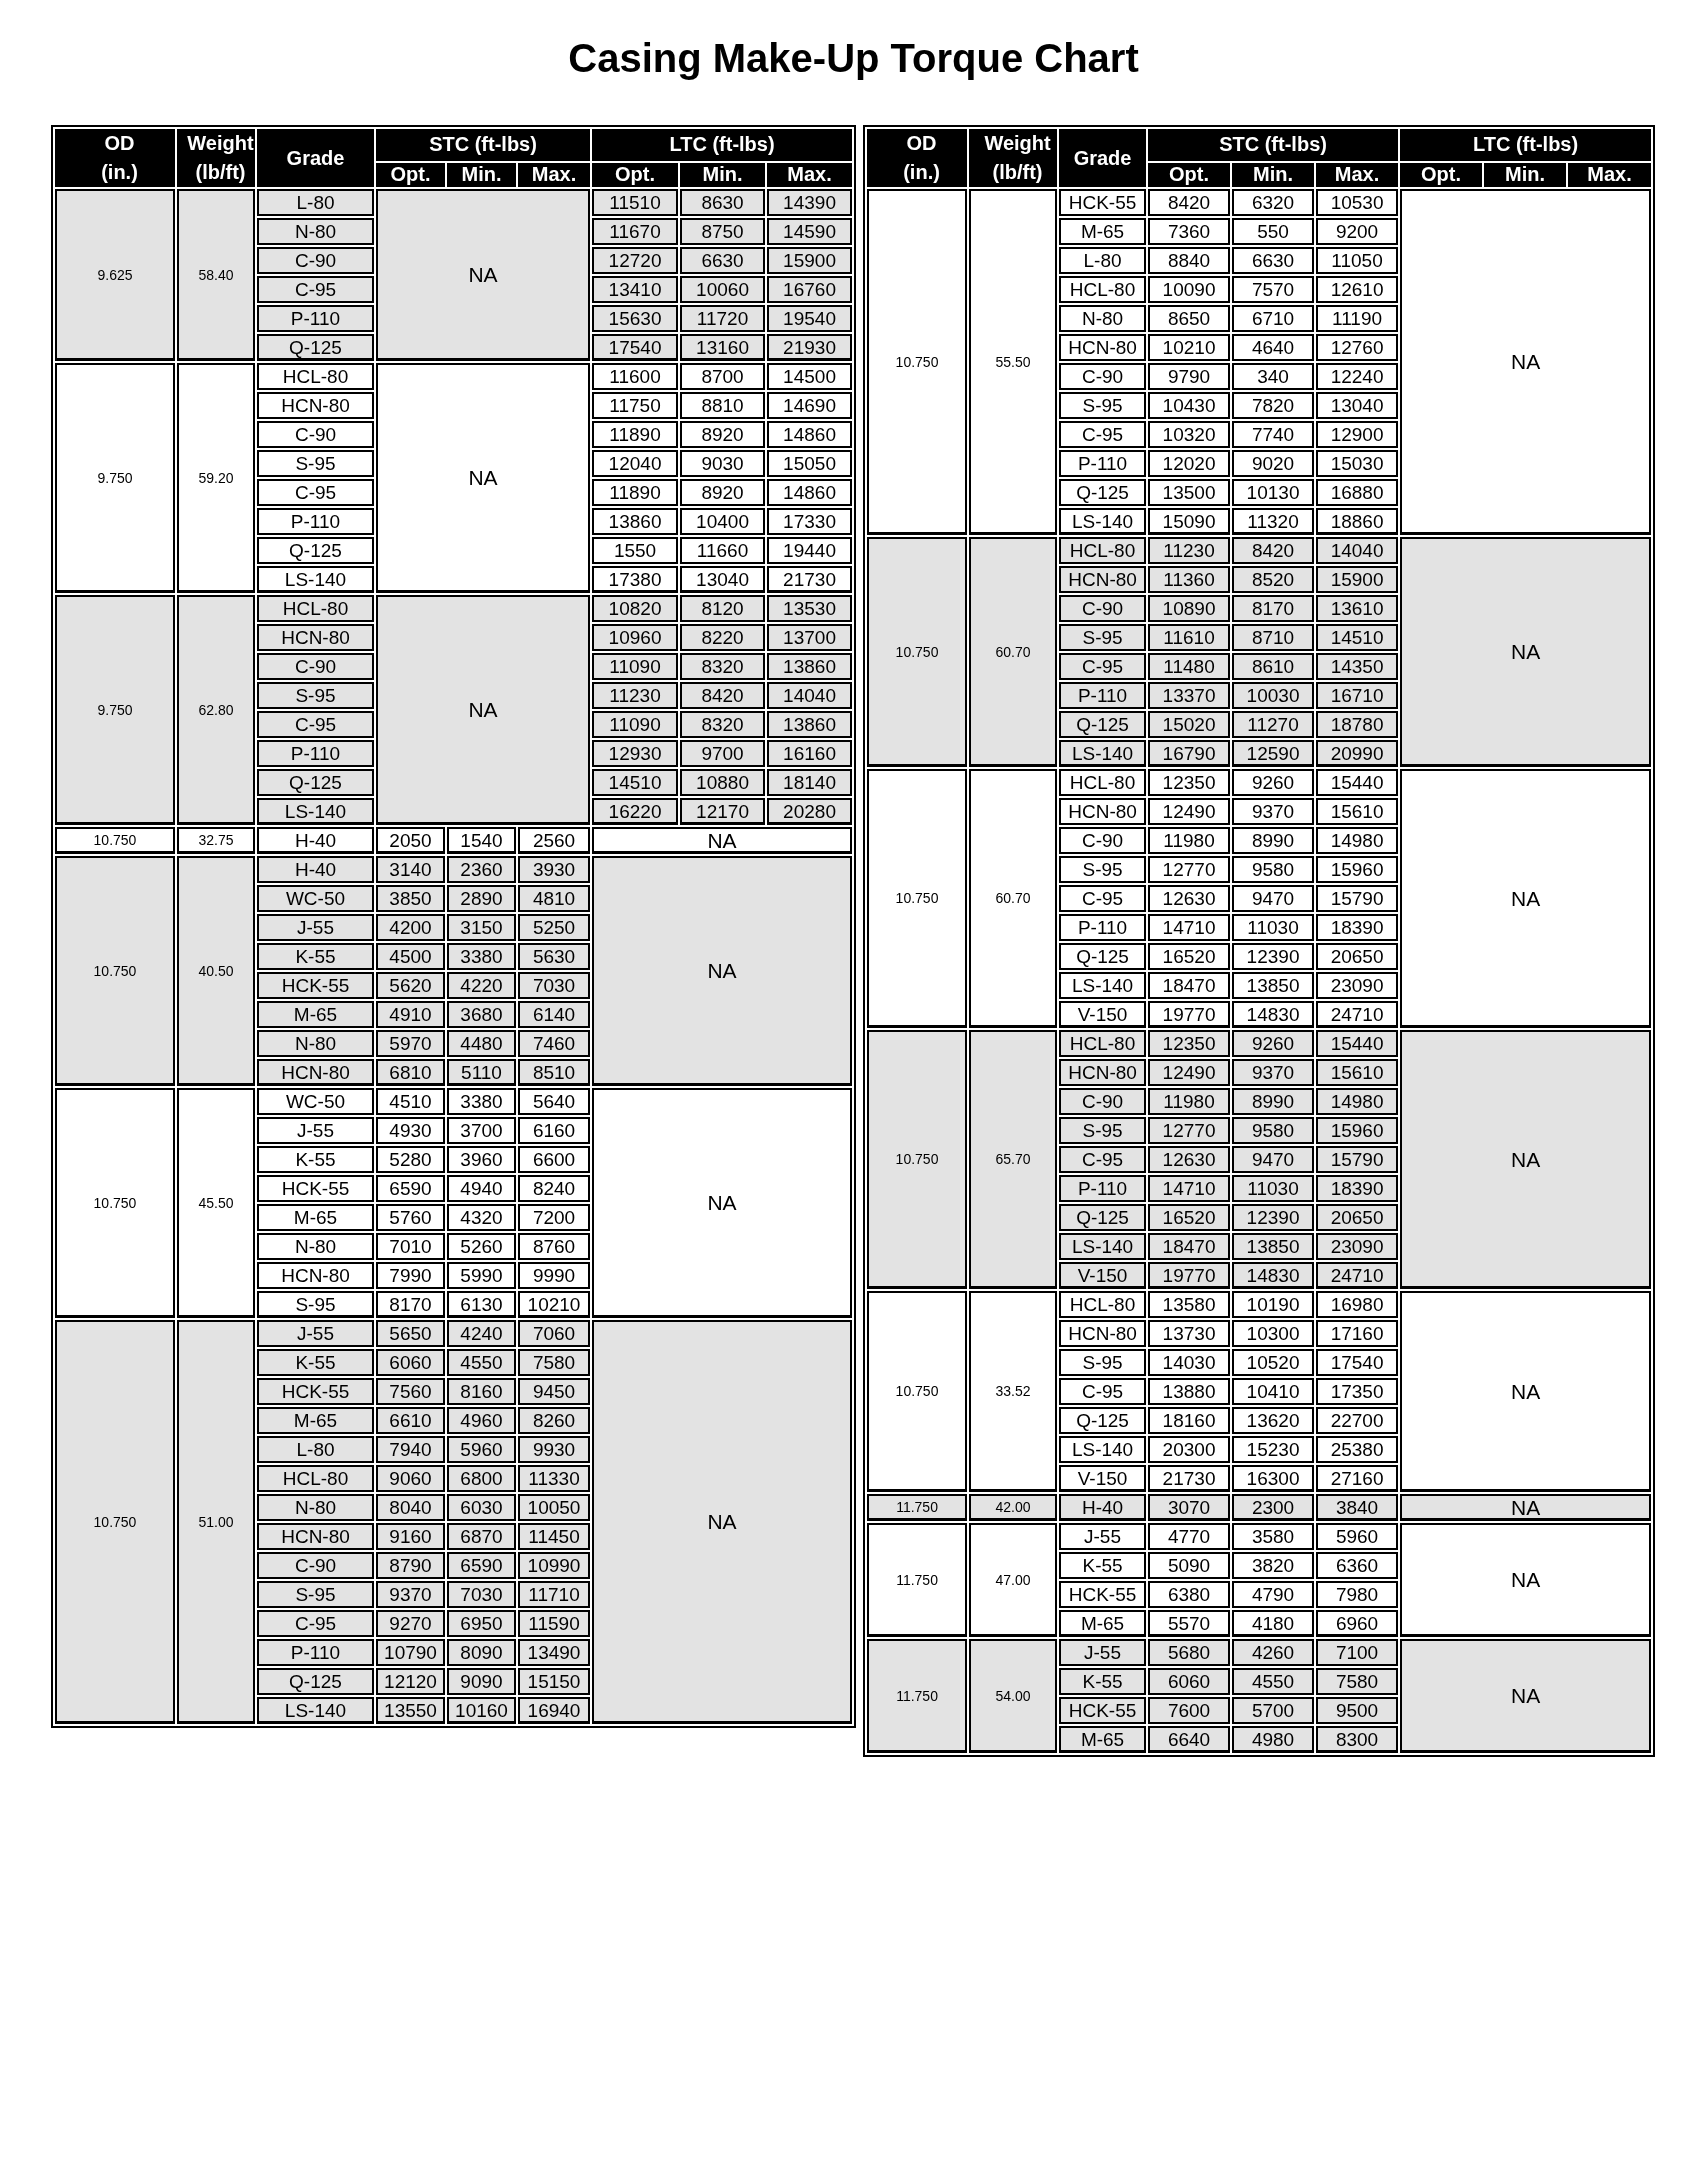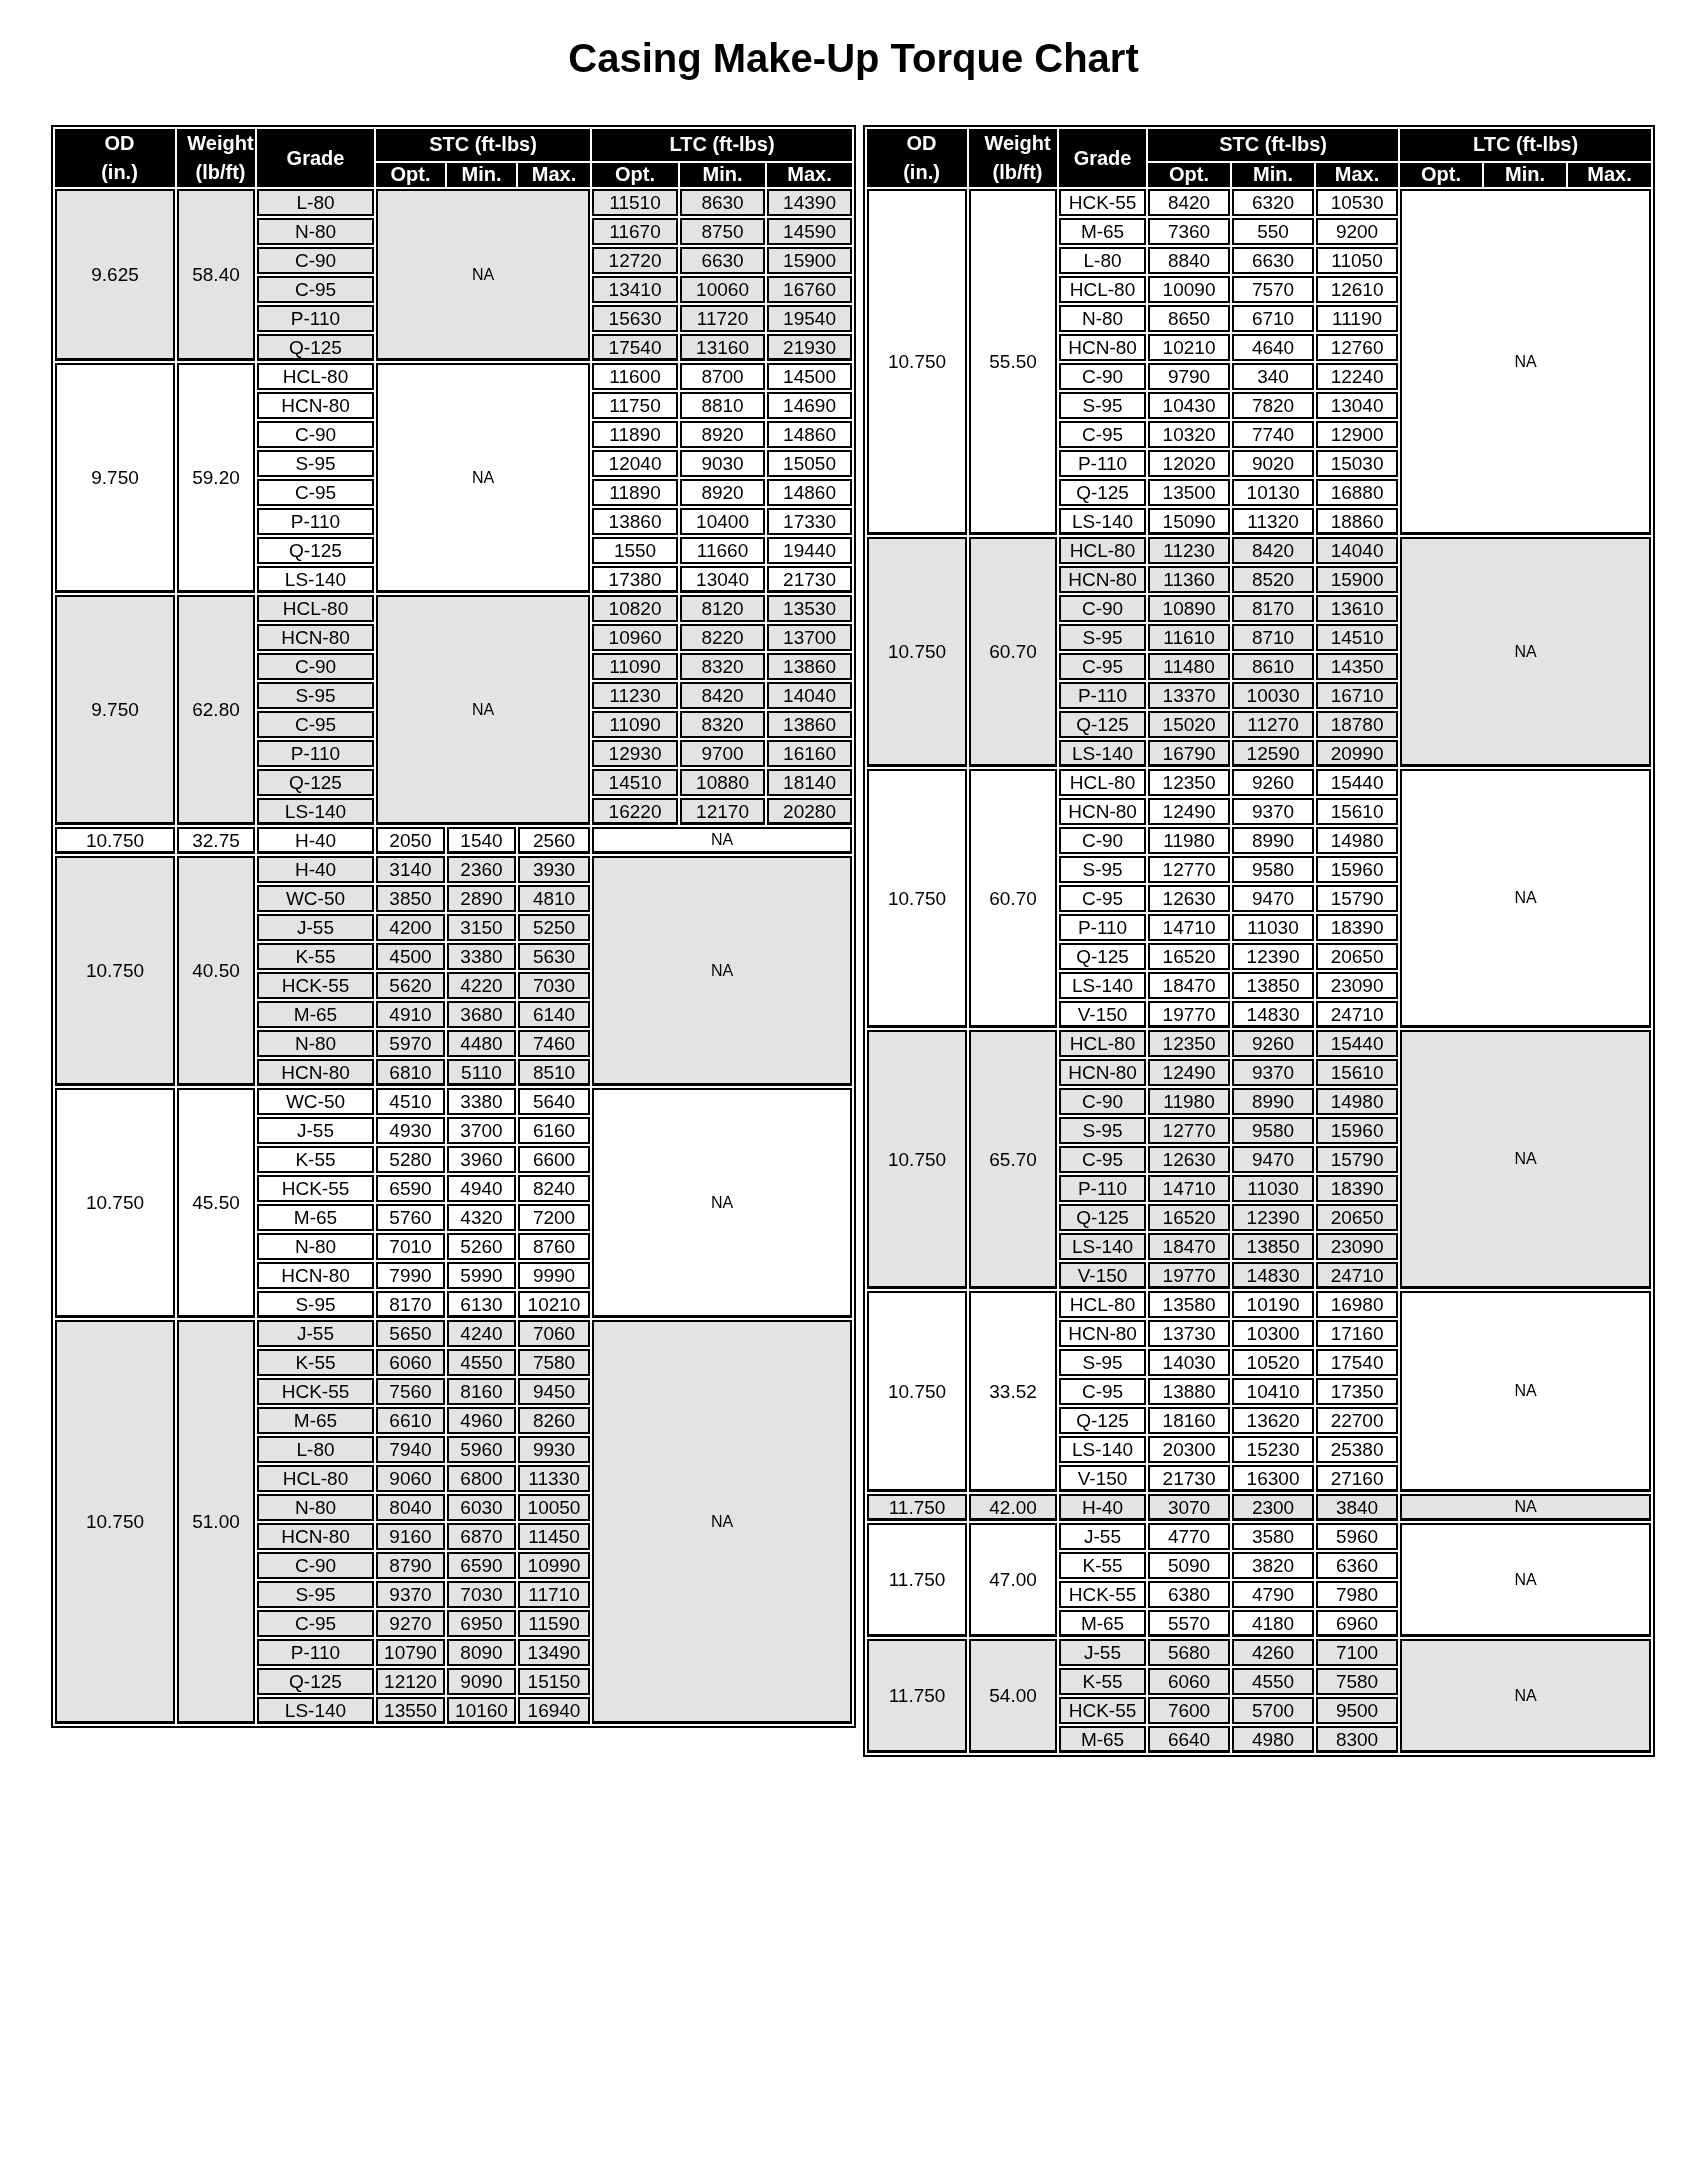--- a/index.html
+++ b/index.html
@@ -13,22 +13,22 @@
   table.right{width:773px;}
   th,td{box-sizing:border-box;overflow:hidden;white-space:nowrap;}
   thead th{background:#000;color:#fff;font-weight:bold;font-size:20px;
            text-align:center;vertical-align:middle;padding:0;border:0;}
   thead tr.r1 th{height:30px;}
   thead tr.r2 th{height:20px;}
   thead th.two{line-height:1.45;padding-left:9px;}
   td{border:2px solid #000;height:27px;font-size:19px;text-align:center;
      vertical-align:middle;padding:0 2px;background:#fff;line-height:1;}
   td.shaded{background:#e3e3e3;}
-  td.na{font-size:16px;}
-  td.od,td.wt{font-size:19px;}
+  td.na{font-size:21px;}
+  td.od,td.wt{font-size:14px;}
   td.glast{border-bottom-width:3px;}
 </style>
 </head>
 <body>
 
 <div class="title">Casing Make-Up Torque Chart</div>
 
 <div class="tables">
 
   <table class="left" id="table-left">

